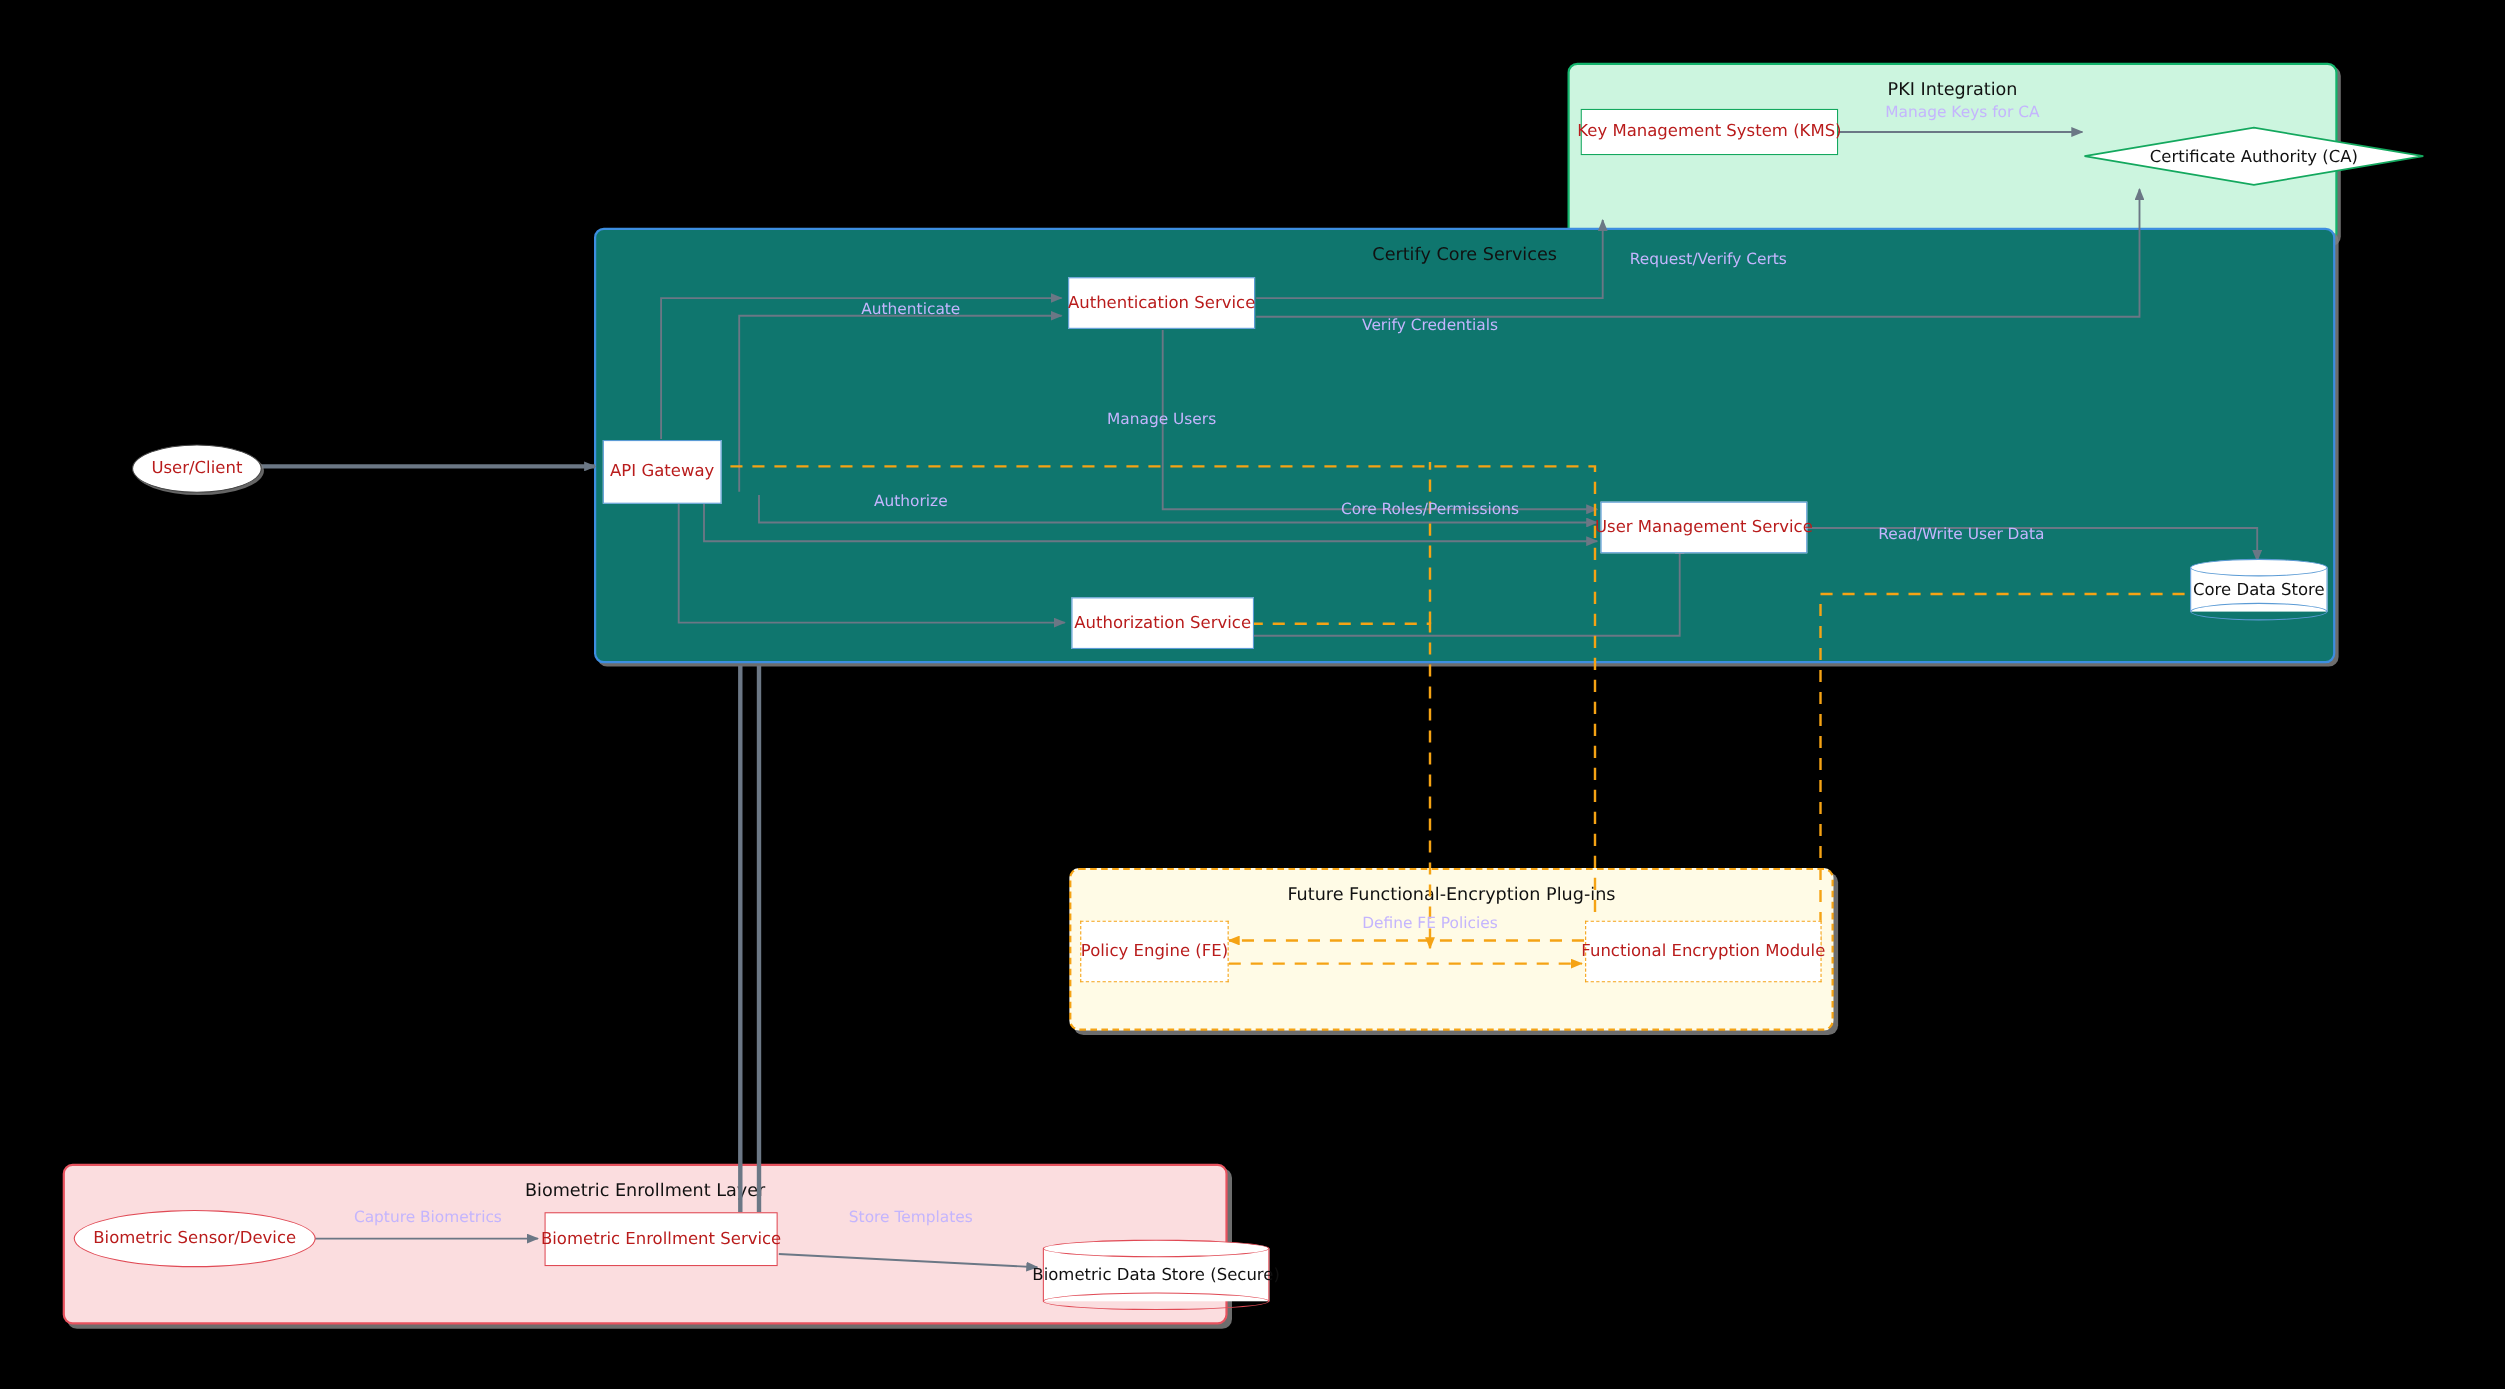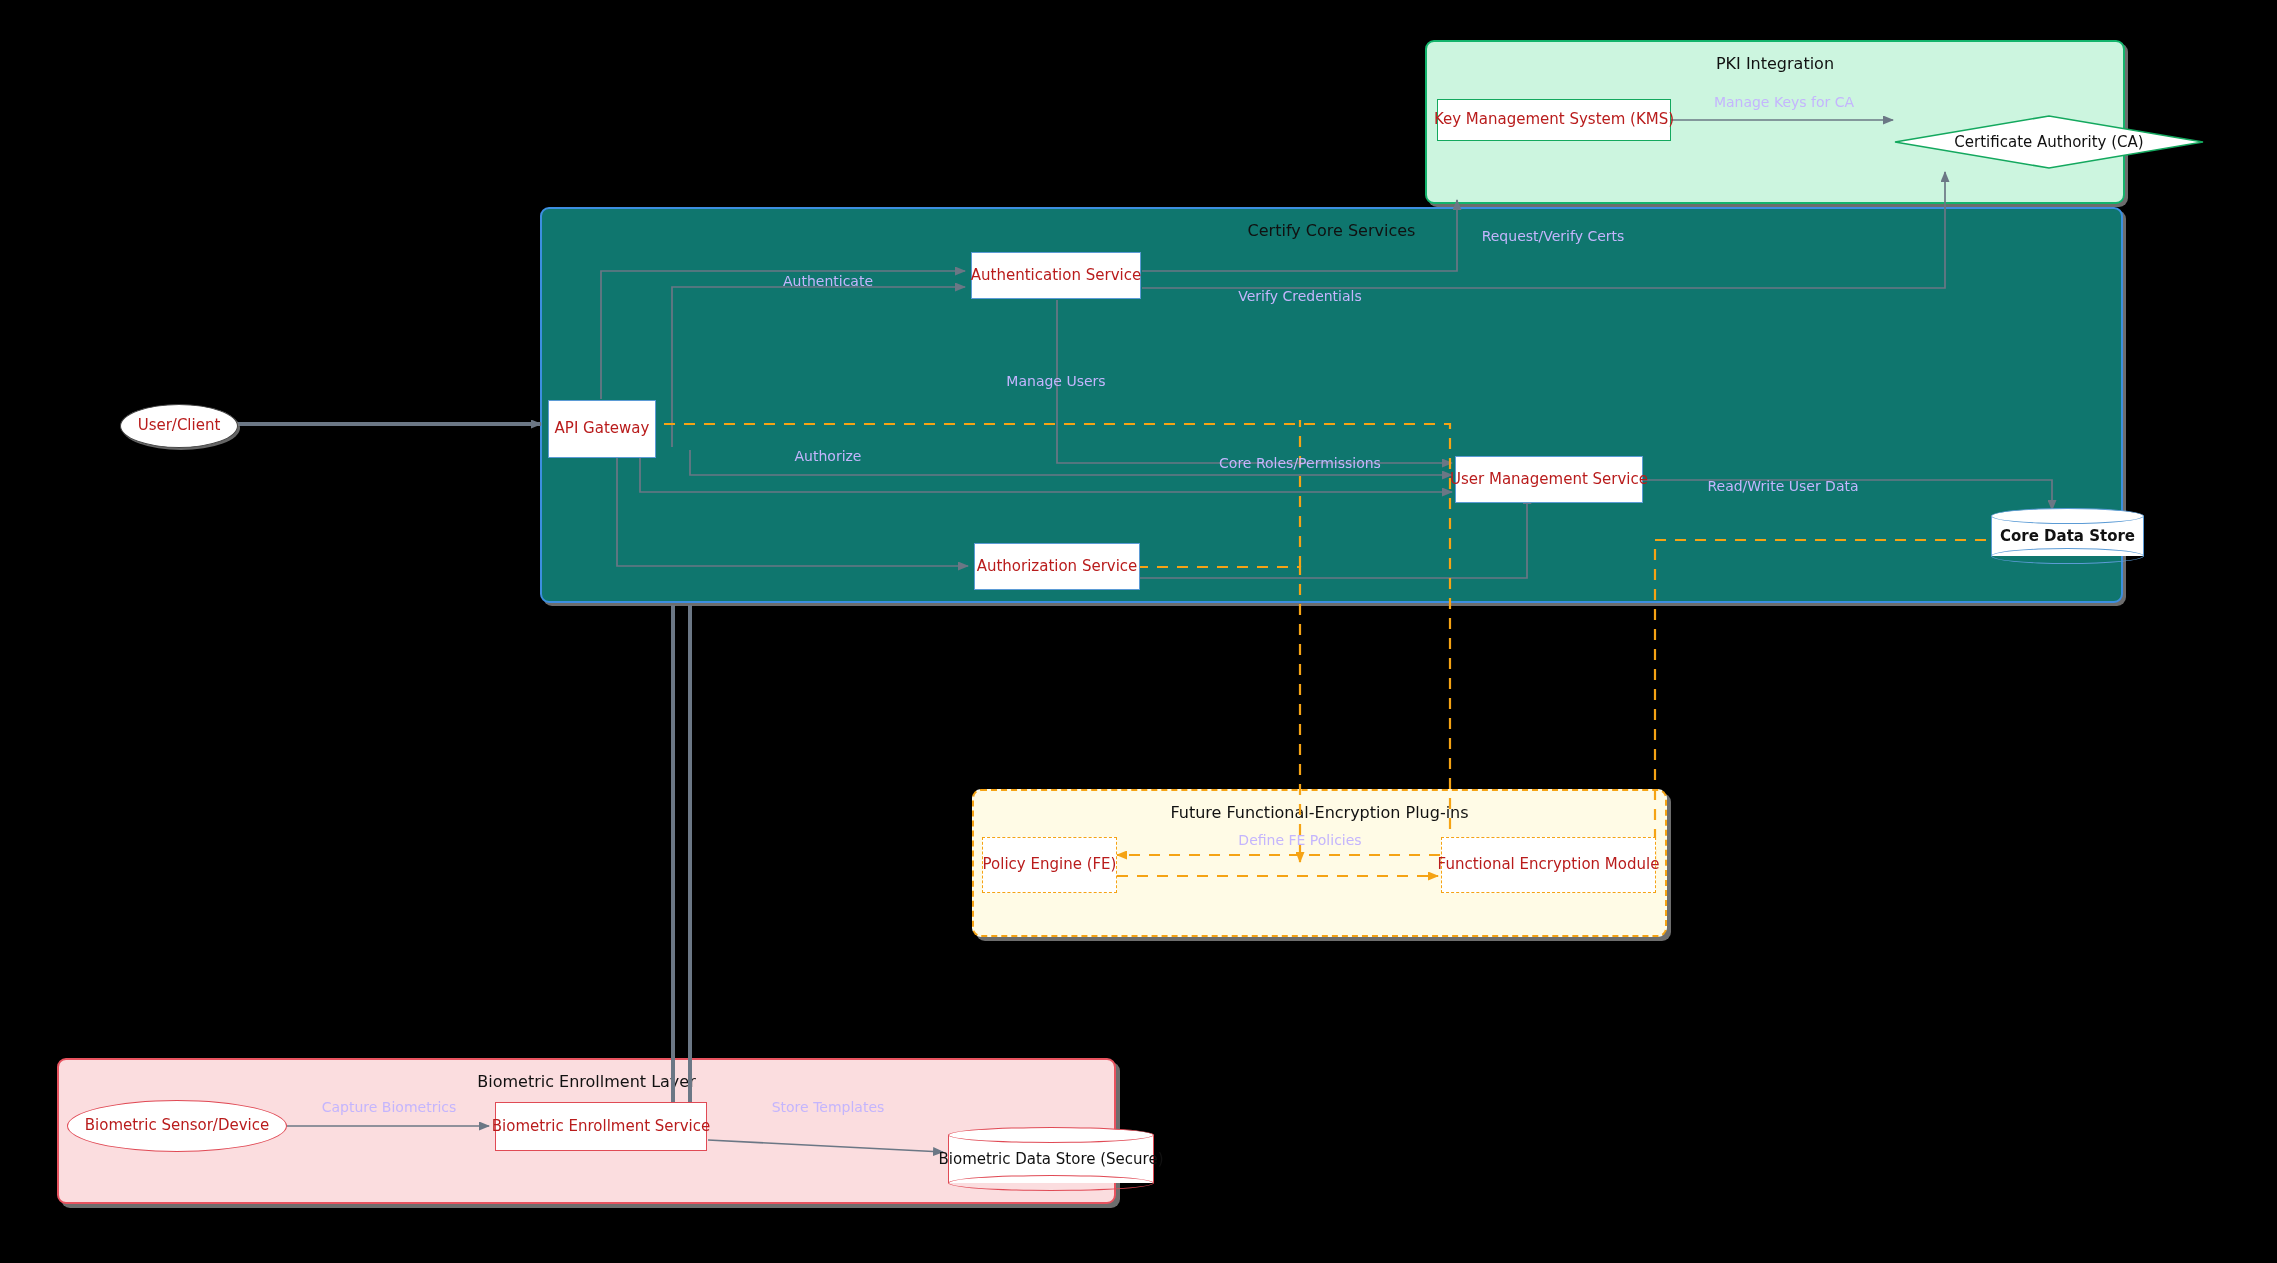--- a/index.html
+++ b/index.html
@@ -54,21 +54,21 @@
 
   
   .elabel{position:absolute;font-size:14px;color:#c4b5fd;white-space:nowrap;
           transform:translateX(-50%);}
 </style>
 </head>
 <body>
 
 <div id="stage">
 
-  <div class="cluster c-pki" style="left:1425px;top:40px;width:700px;height:164px;padding-left:11px;">
+  <div class="cluster c-pki" style="left:1425px;top:57px;width:700px;height:164px;padding-left:11px;">
     <div class="cluster-title" style="top:12px;">PKI Integration</div>
   </div>
 
   <div class="cluster c-core" style="left:540px;top:207px;width:1583px;height:396px;">
     <div class="cluster-title" style="top:12px;">Certify Core Services</div>
   </div>
 
   <div class="cluster c-fe" style="left:972px;top:789px;width:695px;height:148px;">
     <div class="cluster-title" style="top:12px;">Future Functional-Encryption Plug-ins</div>
   </div>
@@ -152,21 +152,21 @@
   </div>
 
   <div class="node n-blue" style="left:974px;top:543px;width:166px;height:47px;">
     <span>Authorization Service</span>
   </div>
 
   <div class="node n-blue" style="left:1455px;top:456px;width:188px;height:47px;">
     <span>User Management Service</span>
   </div>
 
-  <div class="cyl cyl-blue" style="left:1991px;top:508px;width:153px;height:56px;font-weight:bold;">
+  <div class="cyl cyl-blue" style="left:1991px;top:508px;width:125px;height:56px;">
     <div class="cyl-body"></div>
     <div class="cyl-bot"></div>
     <div class="cyl-top"></div>
     <div class="cyl-label">Core Data Store</div>
   </div>
 
   <div class="node n-green" style="left:1437px;top:99px;width:234px;height:42px;">
     <span>Key Management System (KMS)</span>
   </div>
 

